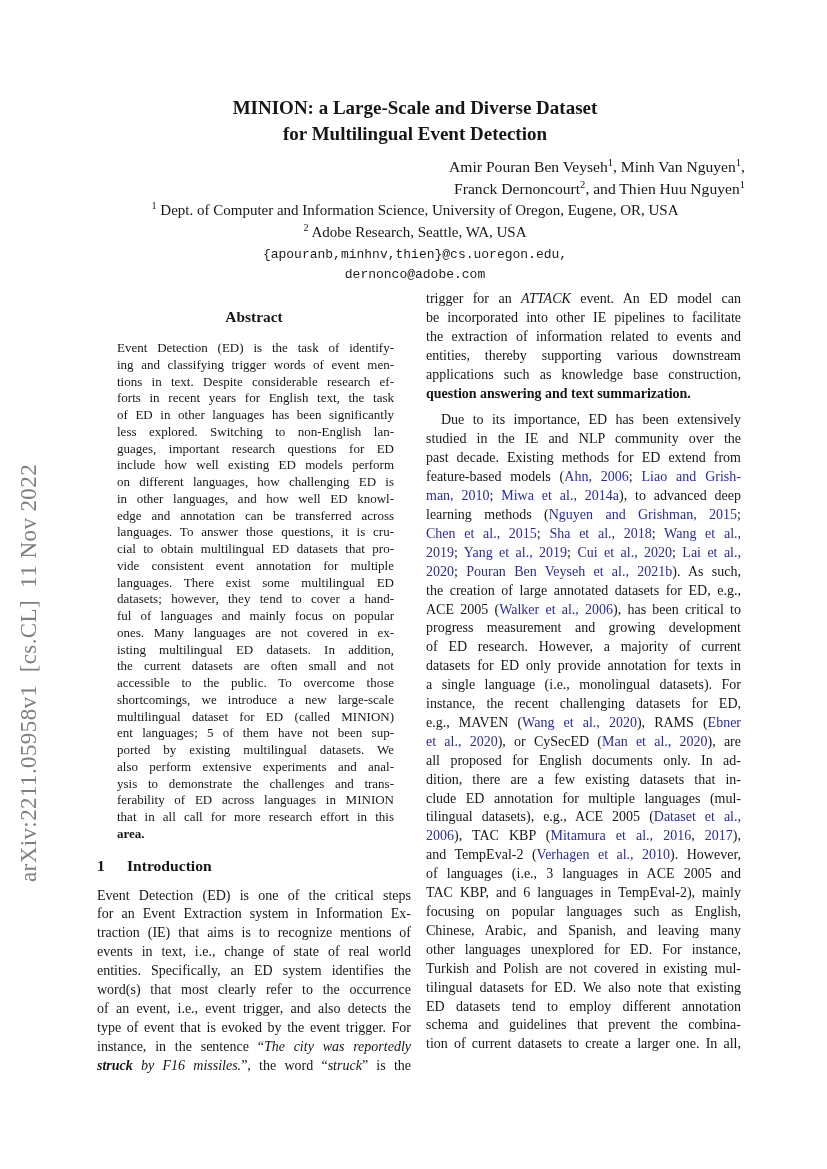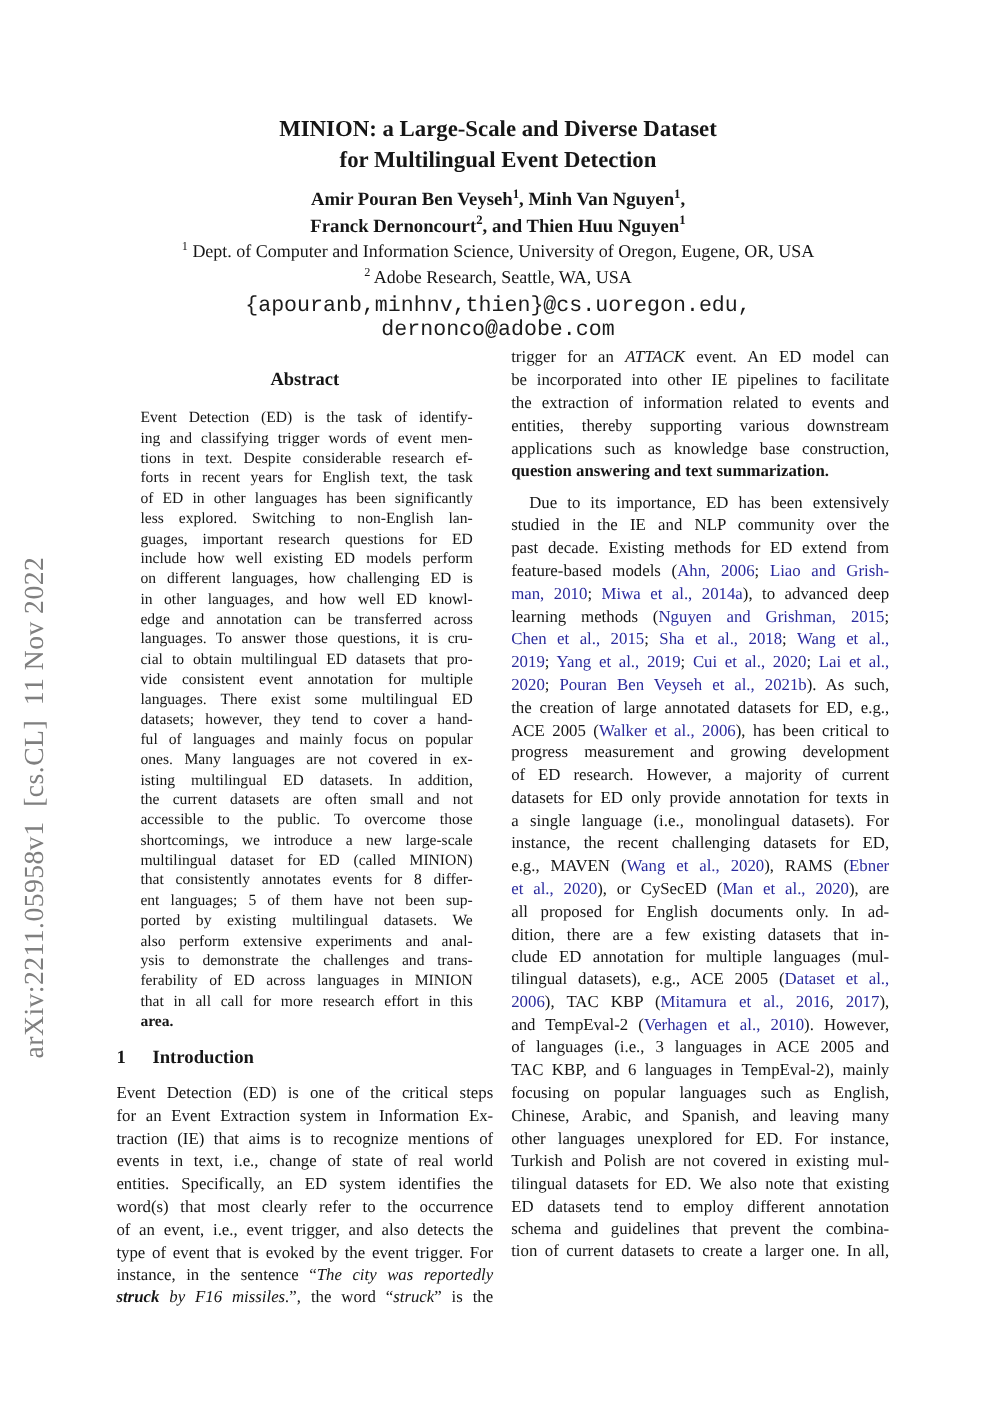--- a/index.html
+++ b/index.html
@@ -8,23 +8,23 @@
     font-family:"Liberation Serif",serif;color:#161616;
     -webkit-font-smoothing:antialiased;overflow:hidden;
   }
   .watermark{
     position:absolute;left:16px;top:882px;width:560px;
     transform:rotate(-90deg);transform-origin:0 0;
     font-size:23px;color:#7f7f7f;white-space:pre;letter-spacing:.4px;
   }
   .header{position:absolute;left:85px;top:95px;width:660px;text-align:center;}
   .title{font-size:19px;font-weight:bold;line-height:26px;}
-  .authors{font-size:15.6px;font-weight:bold;line-height:22px;margin-top:9px;}
+  .authors{font-size:15.6px;font-weight:normal;line-height:22px;margin-top:9px;text-align:right;}
   .affil{font-size:15px;line-height:21.5px;}
-  .emails{font-family:"Liberation Mono","DejaVu Sans Mono",monospace;font-size:18px;line-height:20px;margin-top:2px;color:#1c1c1c;}
+  .emails{font-family:"Liberation Mono","DejaVu Sans Mono",monospace;font-size:13px;line-height:20px;margin-top:2px;color:#1c1c1c;}
   sup{font-size:68%;line-height:0;vertical-align:super;}
 
   .col{position:absolute;top:290px;}
   .col-left{left:97px;width:314px;}
   .col-right{left:426px;width:315px;}
 
   .abs-heading{text-align:center;font-weight:bold;font-size:15.4px;line-height:19px;margin:17px 0 14px 0;}
   .abstract-body{padding:0 17px 0 20px;font-size:13px;}
   .abstract-body .line{line-height:16.75px;}
 
@@ -86,21 +86,20 @@
       <div class="line">vide consistent event annotation for multiple</div>
       <div class="line">languages. There exist some multilingual ED</div>
       <div class="line">datasets; however, they tend to cover a hand-</div>
       <div class="line">ful of languages and mainly focus on popular</div>
       <div class="line">ones. Many languages are not covered in ex-</div>
       <div class="line">isting multilingual ED datasets. In addition,</div>
       <div class="line">the current datasets are often small and not</div>
       <div class="line">accessible to the public. To overcome those</div>
       <div class="line">shortcomings, we introduce a new large-scale</div>
       <div class="line">multilingual dataset for ED (called MINION)</div>
-      <div class="line">that consistently annotates events for 8 differ-</div>
       <div class="line">ent languages; 5 of them have not been sup-</div>
       <div class="line">ported by existing multilingual datasets. We</div>
       <div class="line">also perform extensive experiments and anal-</div>
       <div class="line">ysis to demonstrate the challenges and trans-</div>
       <div class="line">ferability of ED across languages in MINION</div>
       <div class="line">that in all call for more research effort in this</div>
       <div class="line pl">area.</div>
     </div>
   <div class="sec-heading">
     <span class="sec-num">1</span><span>Introduction</span>

